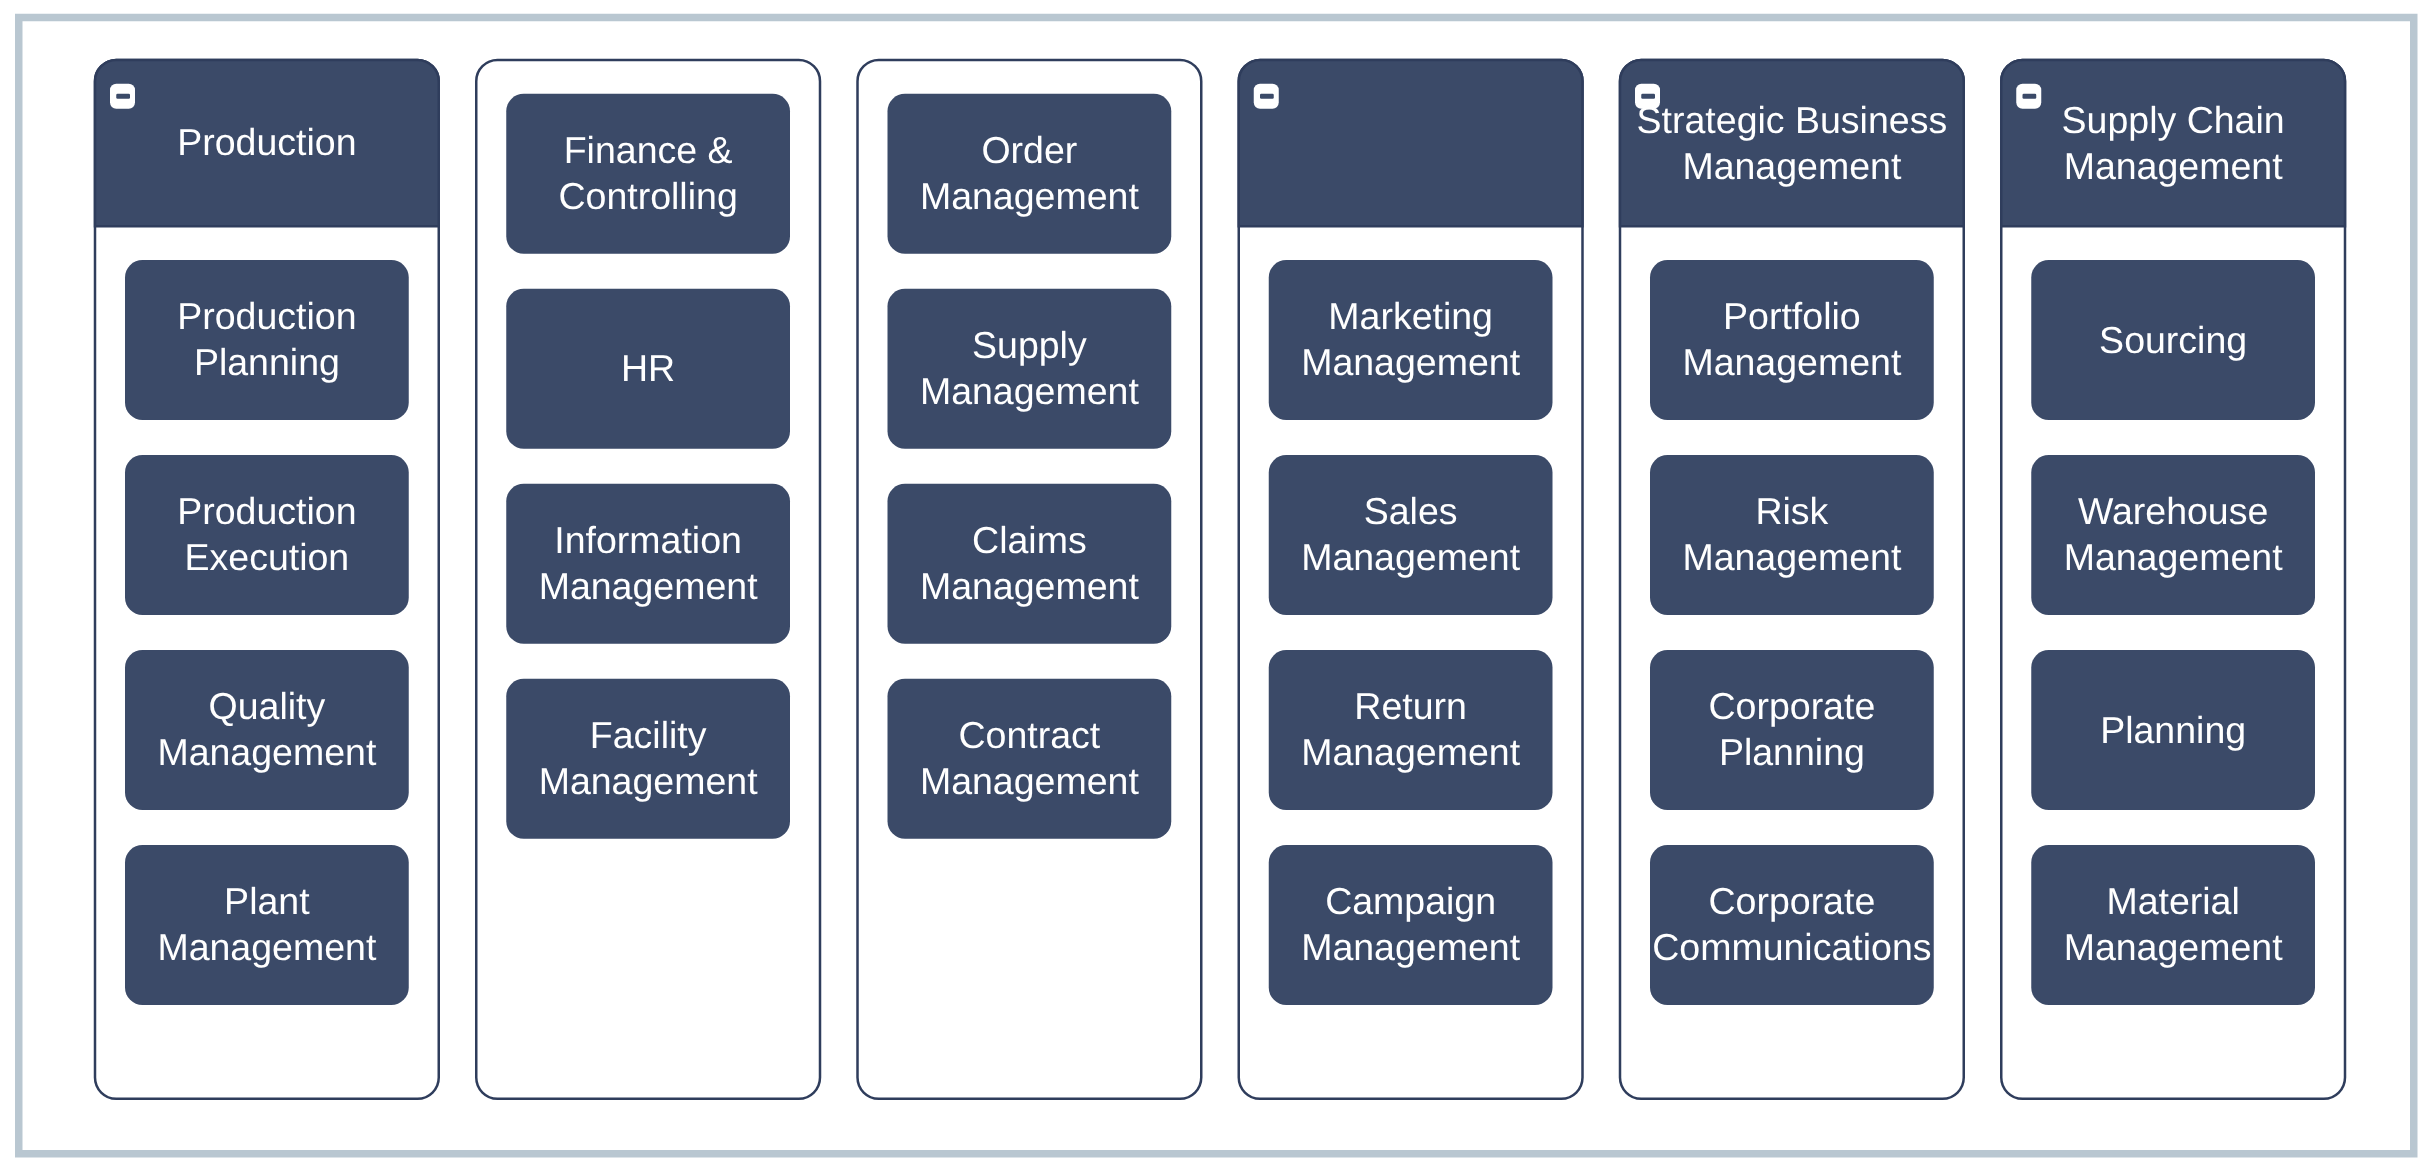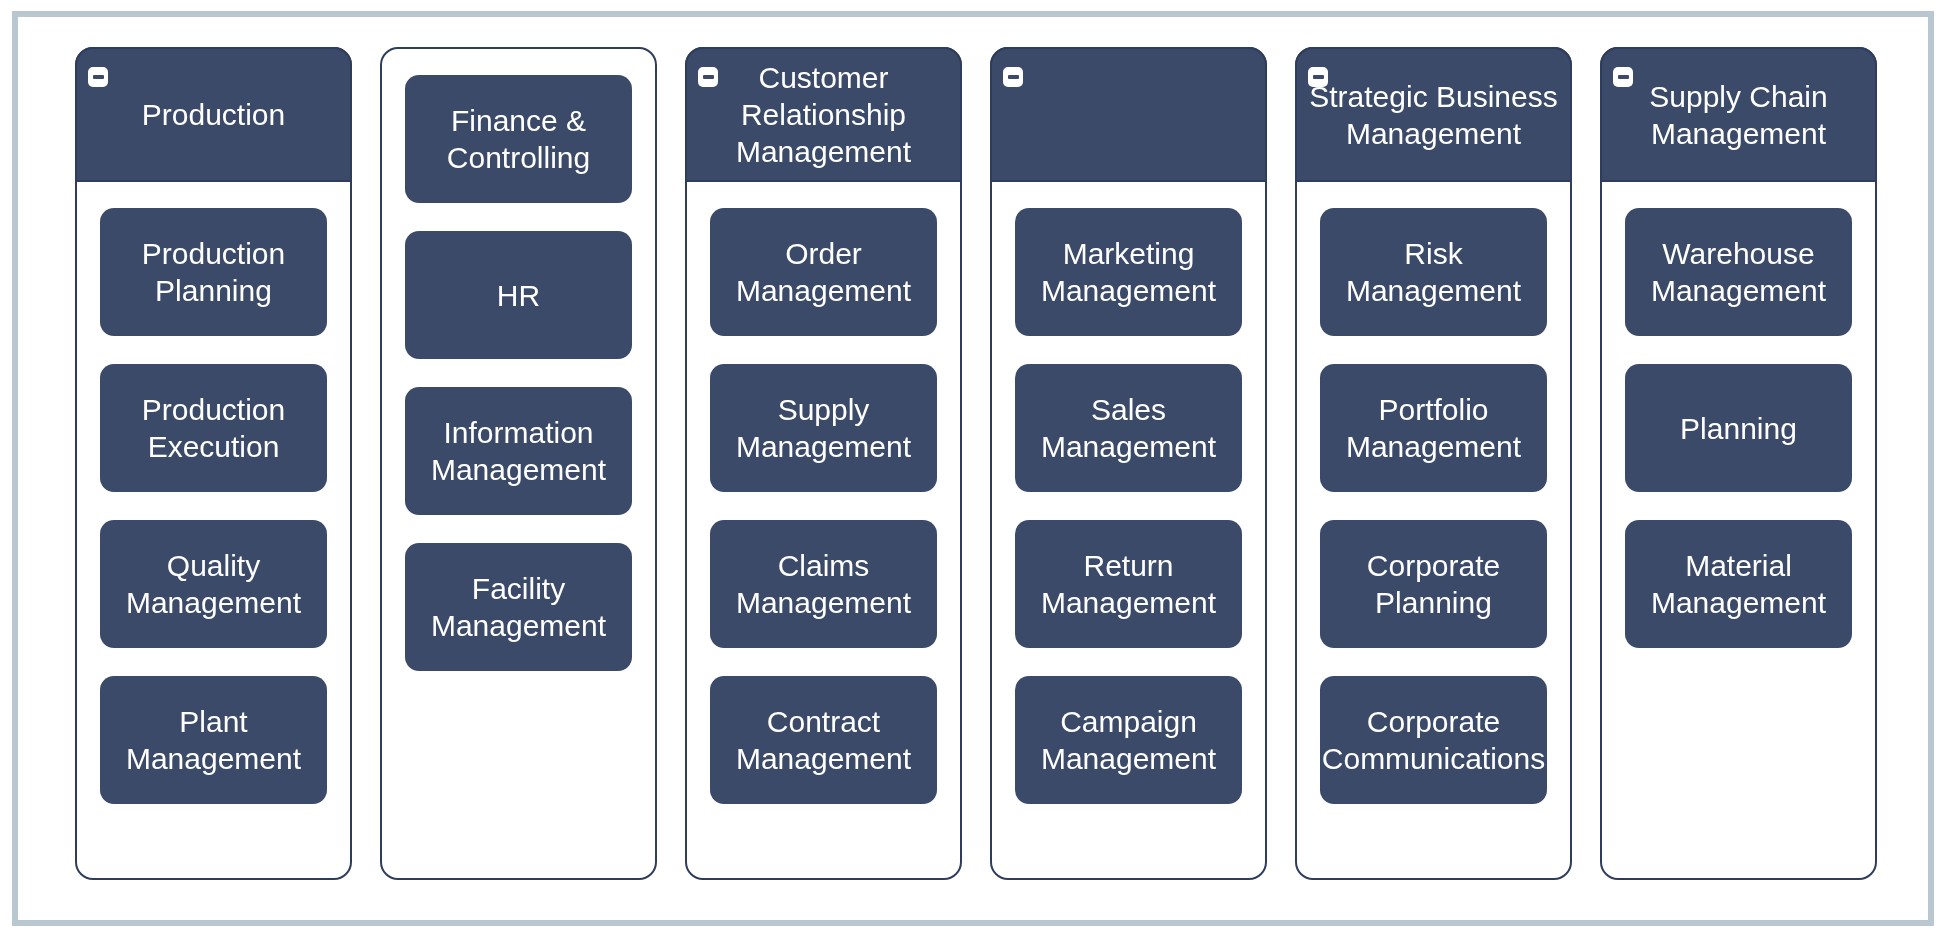--- a/index.html
+++ b/index.html
@@ -124,26 +124,20 @@
     <div class="col">
       <div class="colbody">
         <div class="cap-box">Finance &amp; Controlling</div>
         <div class="cap-box">HR</div>
         <div class="cap-box">Information Management</div>
         <div class="cap-box">Facility Management</div>
       </div>
     </div>
 
     <div class="col">
-      <div class="colhead">
-        <span class="collapse">
-            <span class="bar"></span>
-          </span>
-        <span>Customer Relationship Management</span>
-      </div>
       <div class="colbody">
         <div class="cap-box">Order Management</div>
         <div class="cap-box">Supply Management</div>
         <div class="cap-box">Claims Management</div>
         <div class="cap-box">Contract Management</div>
       </div>
     </div>
 
     <div class="col">
       <div class="colhead">
@@ -160,35 +154,36 @@
     </div>
 
     <div class="col">
       <div class="colhead">
         <span class="collapse">
             <span class="bar"></span>
           </span>
         <span>Strategic Business Management</span>
       </div>
       <div class="colbody">
+        <div class="cap-box">Portfolio Management</div>
         <div class="cap-box">Risk Management</div>
-        <div class="cap-box">Portfolio Management</div>
         <div class="cap-box">Corporate Planning</div>
         <div class="cap-box">Corporate Communications</div>
       </div>
     </div>
 
     <div class="col">
       <div class="colhead">
         <span class="collapse">
             <span class="bar"></span>
           </span>
         <span>Supply Chain Management</span>
       </div>
       <div class="colbody">
+        <div class="cap-box">Sourcing</div>
         <div class="cap-box">Warehouse Management</div>
         <div class="cap-box">Planning</div>
         <div class="cap-box">Material Management</div>
       </div>
     </div>
 
   </div>
 </div>
 
 </body></html>

